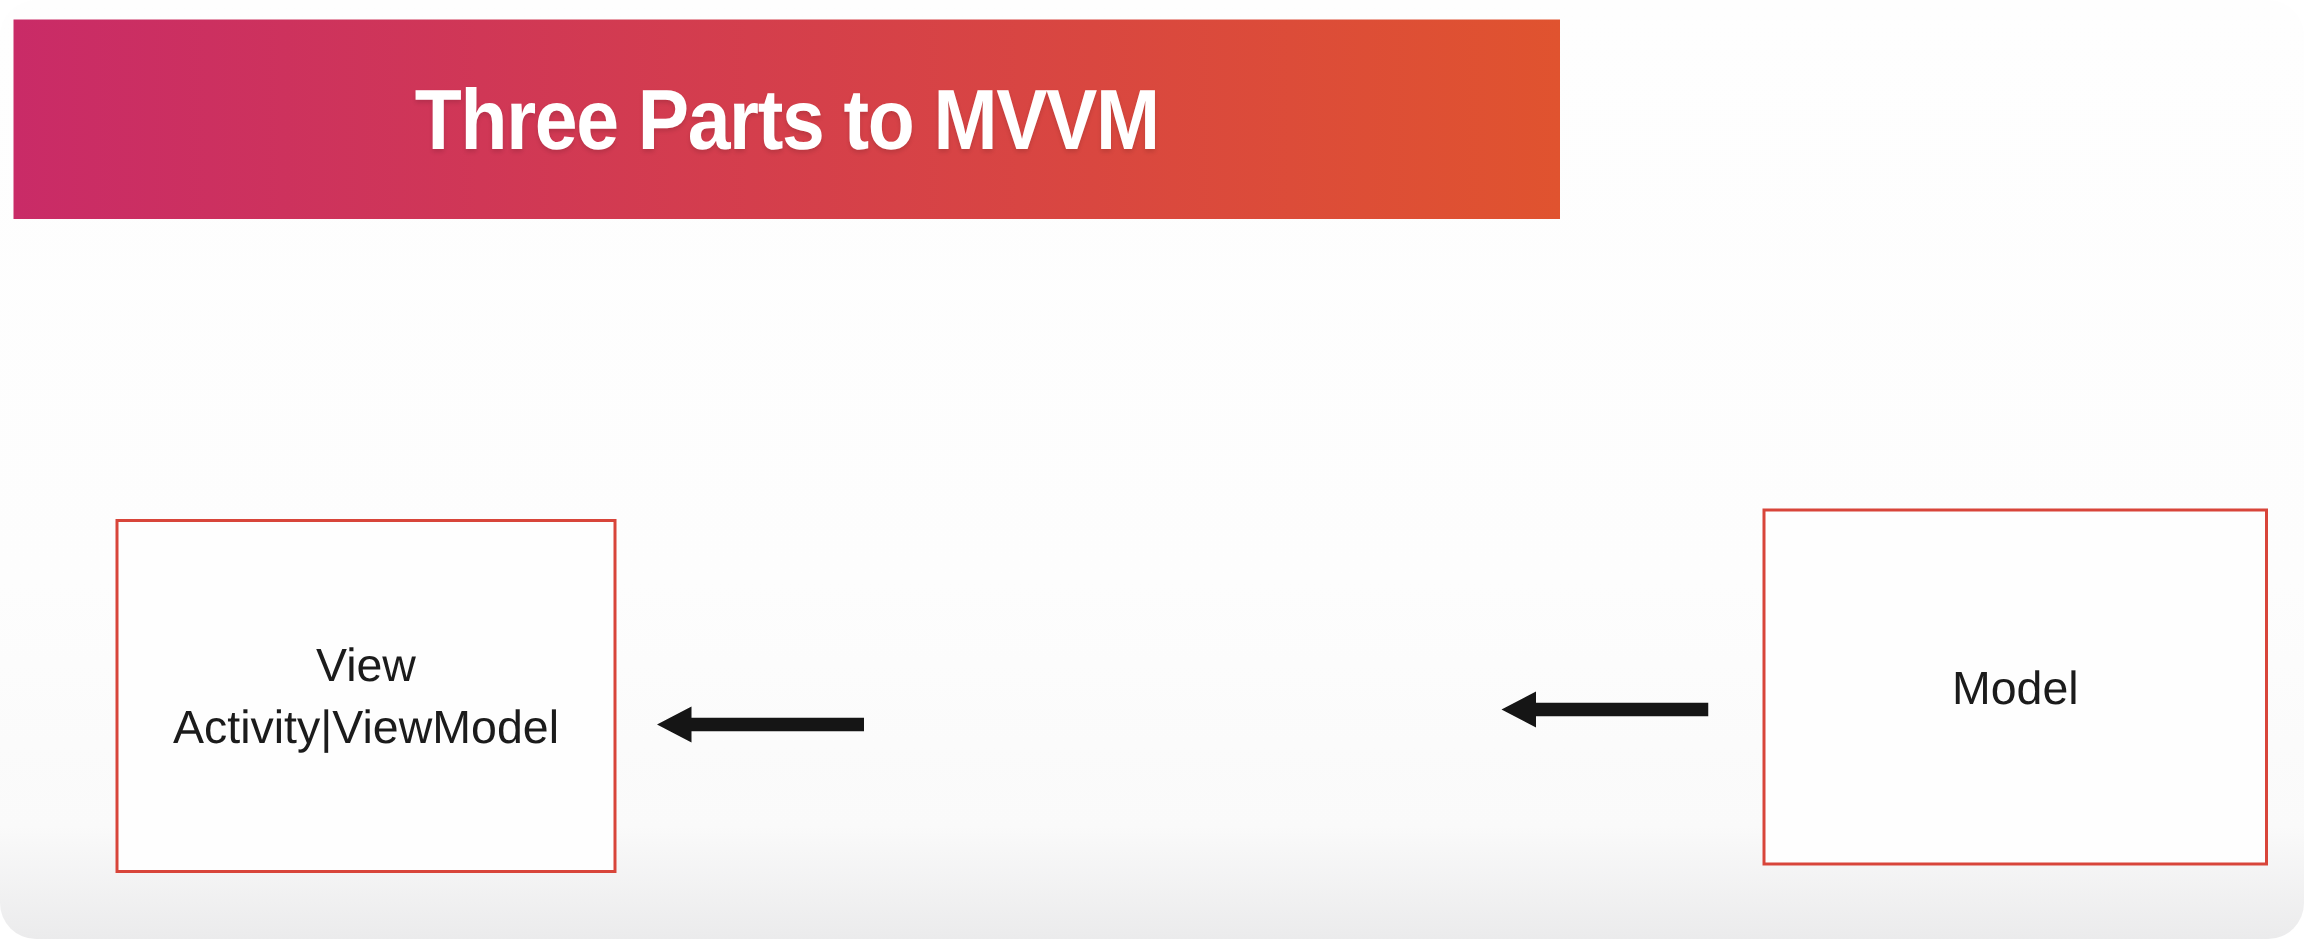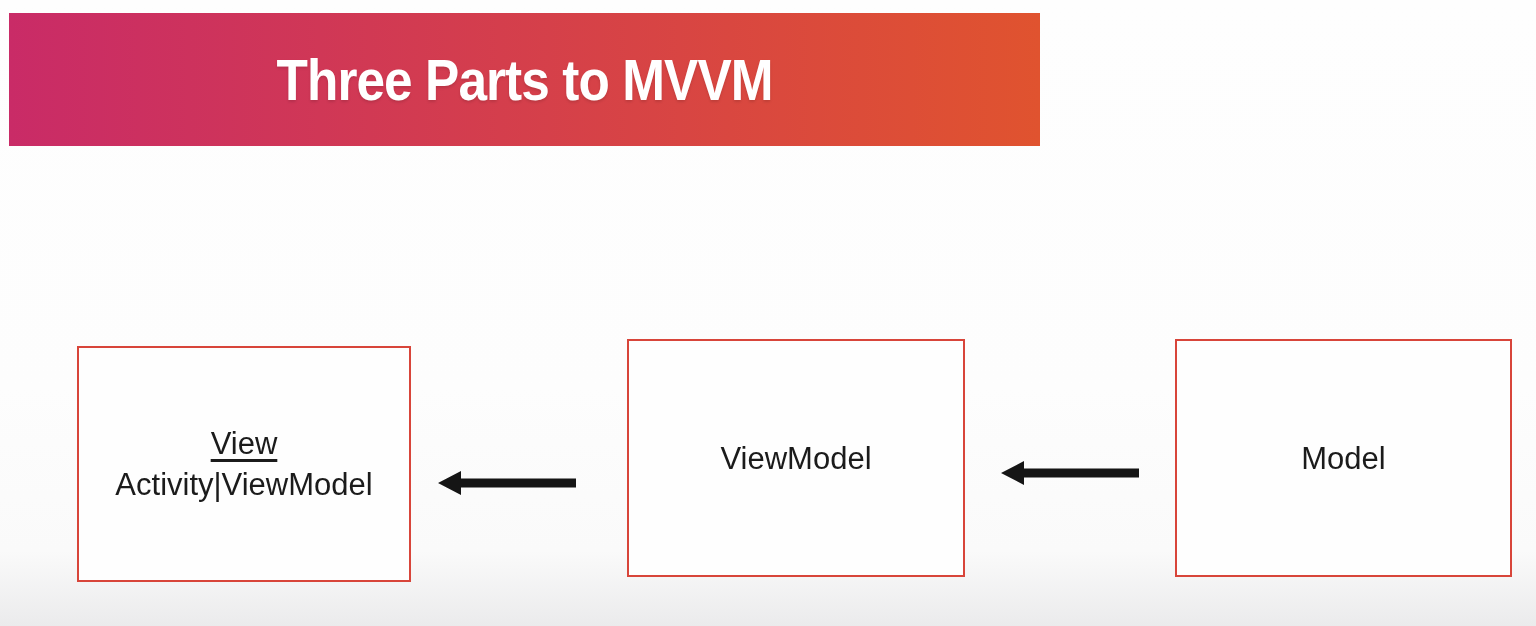--- a/index.html
+++ b/index.html
@@ -14,20 +14,21 @@
   html,body{width:1536px;height:626px;}
   body{
     font-family:"Liberation Sans", sans-serif;
     overflow:hidden;
   }
   .slide{
     position:relative;
     width:1536px;
     height:626px;
     background:linear-gradient(180deg,#fefefe 0%,#fdfdfd 62%,#fafafa 88%,#ebebec 100%);
+    border-radius:24px;
   }
   .banner{
     position:absolute;
     left:9px; top:13px;
     width:1031px; height:133px;
     background:linear-gradient(90deg,var(--banner-gradient-start) 0%,var(--banner-gradient-end) 100%);
     display:flex;
     align-items:center;
     justify-content:center;
   }
@@ -51,21 +52,20 @@
     justify-content:center;
     color:var(--box-text);
     font-size:31px;
     line-height:41px;
     text-align:center;
   }
   .box-view{ left:77px; top:346px; width:334px; height:236px; }
   .box-viewmodel{ left:627px; top:339px; width:338px; height:238px; }
   .box-model{ left:1175px; top:339px; width:337px; height:238px; }
   .underlined{
-    text-decoration:underline;
     text-decoration-thickness:3px;
     text-underline-offset:5px;
   }
   .arrow{
     position:absolute;
     color:var(--arrow);
   }
   .arrow-1{ left:437px; top:470px; width:139px; height:26px; }
   .arrow-2{ left:1000px; top:460px; width:139px; height:26px; }
 </style>
@@ -80,23 +80,20 @@
 
   <div class="box box-view">
     <div class="underlined">View</div>
     <div>Activity|ViewModel</div>
   </div>
 
   <svg class="arrow arrow-1" viewBox="0 0 139 26" preserveAspectRatio="none" xmlns="http://www.w3.org/2000/svg">
     <polygon fill="currentColor" points="1,13 24,1 24,8.5 139,8.5 139,17.5 24,17.5 24,25"></polygon>
   </svg>
 
-  <div class="box box-viewmodel">
-    <div>ViewModel</div>
-  </div>
 
   <svg class="arrow arrow-2" viewBox="0 0 139 26" preserveAspectRatio="none" xmlns="http://www.w3.org/2000/svg">
     <polygon fill="currentColor" points="1,13 24,1 24,8.5 139,8.5 139,17.5 24,17.5 24,25"></polygon>
   </svg>
 
   <div class="box box-model">
     <div>Model</div>
   </div>
 
 </div>

